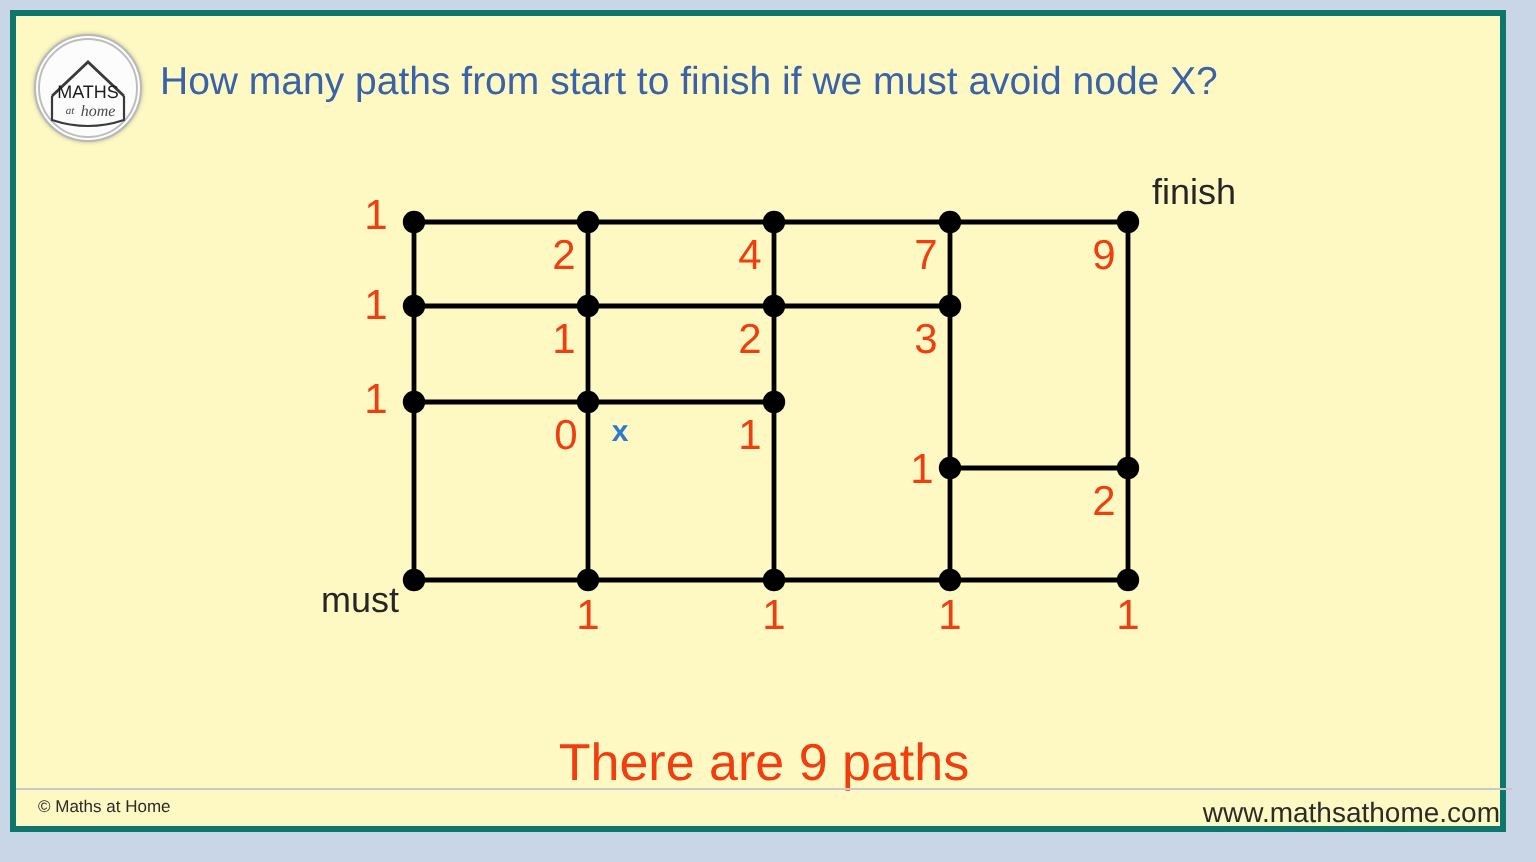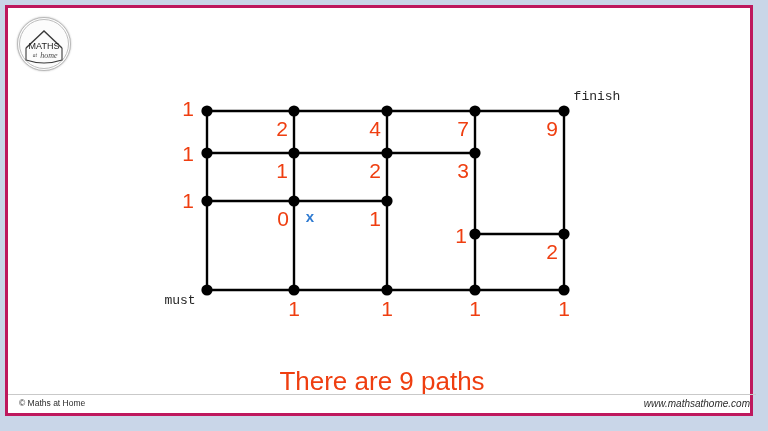--- a/index.html
+++ b/index.html
@@ -6,22 +6,22 @@
   body{
     width:768px;height:431px;
     background:#c9d6e8;
     font-family:"Liberation Sans", sans-serif;
     overflow:hidden;
   }
   #slide{
     position:absolute;
     left:5px;top:5px;
     width:748px;height:411px;
-    background:#ffffff;
-    border:3px solid #be185d;
+    background:#fef9c3;
+    border:3px solid #0f766e;
     box-sizing:border-box;
   }
   
   #logo{
     position:absolute;left:9px;top:9px;width:52px;height:52px;
     border-radius:50%;
     background:#fdfdfd;
     border:1px solid #b9b9b9;
     box-shadow:0 0 2px rgba(0,0,0,.28);
   }
@@ -53,64 +53,64 @@
     color:#2e7ad1;
     font-size:15px;
     font-weight:bold;
     line-height:1;
     white-space:nowrap;
     transform:translate(-50%,-50%);
   }
   .endlabel{
     position:absolute;
     color:#262626;
-    font-size:13px;
+    font-size:18px;
     line-height:1;
     white-space:nowrap;
     transform:translate(-50%,-50%);
-    font-family:Liberation Mono, monospace;
   }
   
   #answer{
     position:absolute;left:0;top:358px;width:748px;
     text-align:center;
     font-size:26px;
     color:#ef3e10;
     white-space:nowrap;
   }
   
   #footer{
     position:absolute;left:0;bottom:0;width:748px;height:18px;
     border-top:1px solid #c9c9c9;
   }
   #footer .left{
     position:absolute;left:11px;top:3px;
     font-size:8.5px;color:#2b2b2b;
   }
   #footer .right{
     position:absolute;right:6px;top:3px;
-    font-size:10px;color:#2b2b2b;font-style:italic;
+    font-size:14px;color:#2b2b2b;
   }
 </style>
 </head>
 <body>
 
 <div id="slide">
 
   <div id="logo">
     <svg viewBox="0 0 52 52" xmlns="http://www.w3.org/2000/svg">
       <circle cx="26" cy="26" r="24.5" fill="#fcfcfc" stroke="#bdbdbd" stroke-width="1"></circle>
       <path d="M8 30 L26 13 L44 30" fill="none" stroke="#3a3a3a" stroke-width="1.4"></path>
       <path d="M8 30 L8 42 Q26 48 44 42 L44 30" fill="none" stroke="#3a3a3a" stroke-width="1.1"></path>
       <text x="26" y="31" text-anchor="middle" font-family="Liberation Sans, sans-serif" font-size="9" fill="#1d1d1d">MATHS</text>
       <text x="17" y="39" text-anchor="middle" font-family="Liberation Serif, serif" font-size="5.5" font-style="italic" fill="#4a4a4a">at</text>
       <text x="31" y="40" text-anchor="middle" font-family="Liberation Serif, serif" font-size="8" font-style="italic" fill="#4a4a4a">home</text>
     </svg>
   </div>
 
+  <div id="title">How many paths from start to finish if we must avoid node X?</div>
 
   <div id="diagram">
     <svg id="graph-svg" width="748" height="340">
         <line x1="199" y1="103" x2="556" y2="103" class="gline" stroke="#000000"></line>
         <line x1="199" y1="145" x2="467" y2="145" class="gline" stroke="#000000"></line>
         <line x1="199" y1="193" x2="379" y2="193" class="gline" stroke="#000000"></line>
         <line x1="467" y1="226" x2="556" y2="226" class="gline" stroke="#000000"></line>
         <line x1="199" y1="282" x2="556" y2="282" class="gline" stroke="#000000"></line>
         <line x1="199" y1="103" x2="199" y2="282" class="gline" stroke="#000000"></line>
         <line x1="286" y1="103" x2="286" y2="282" class="gline" stroke="#000000"></line>

